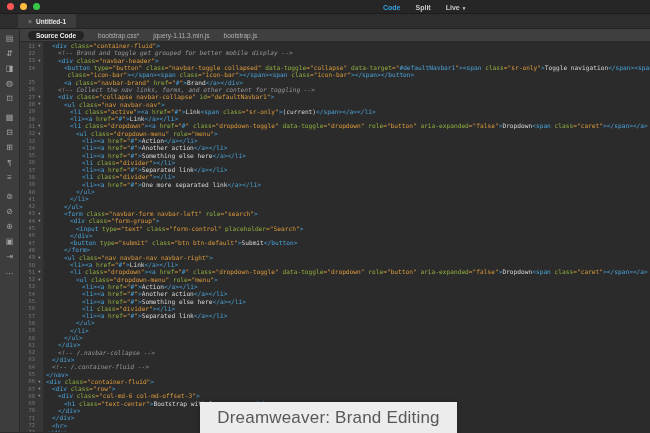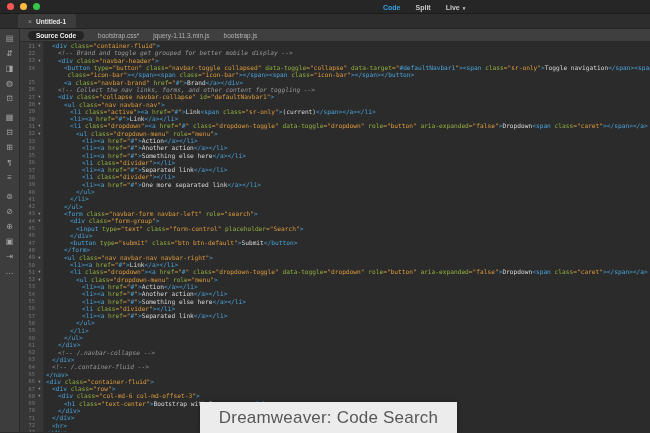--- a/index.html
+++ b/index.html
@@ -383,16 +383,16 @@
               <span class="ln">73</span>
               <span class="fold"></span>
               <span class="codetext" style="padding-left: 2px;"><span class="tok-b">&lt;/div</span><span class="tok-b">&gt;</span></span>
             </div>
           </div>
       </div>
     </div>
   </div>
 
   <div class="caption">
-    <span>Dreamweaver: Code Search</span>
+    <span>Dreamweaver: Brand Editing</span>
   </div>
 
 </div>
 
 </body></html>

